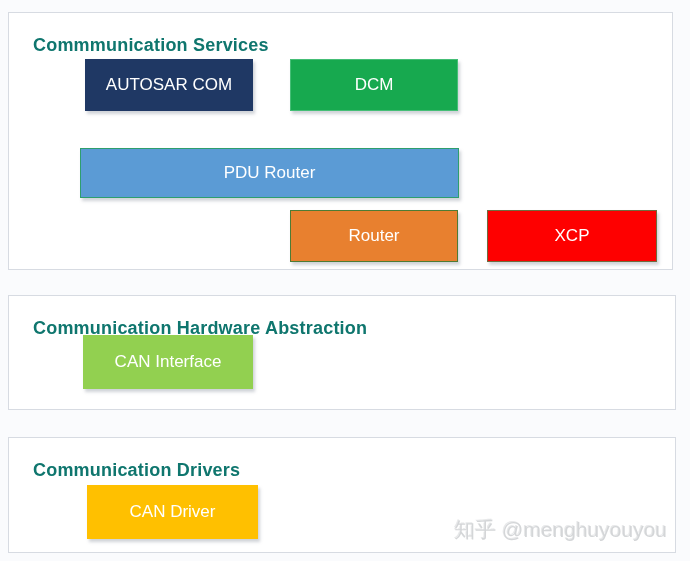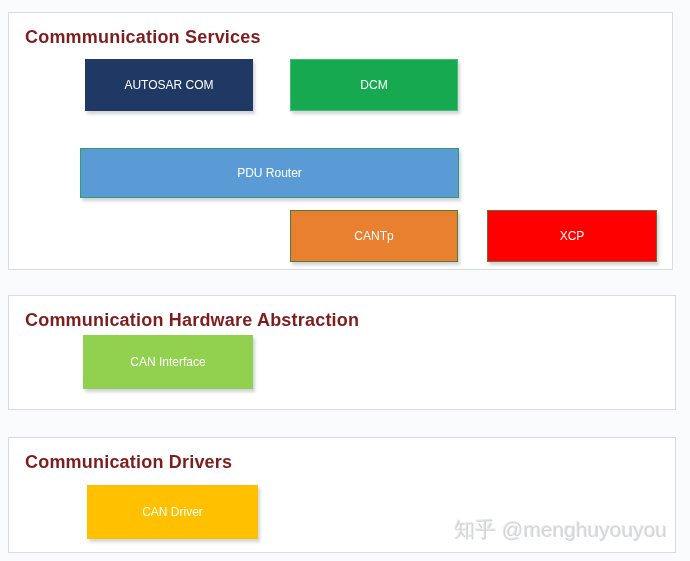--- a/index.html
+++ b/index.html
@@ -21,34 +21,34 @@
     box-sizing: border-box;
   }
   .panel-services   { left: 8px; top: 12px;  width: 665px; height: 258px; }
   .panel-hwabs      { left: 8px; top: 295px; width: 668px; height: 115px; }
   .panel-drivers    { left: 8px; top: 437px; width: 668px; height: 116px; }
 
   .panel-title {
     position: absolute;
     left: 12px;
     top: 10px;
-    margin: 4px;
+    margin: 12px;
     font-size: 18px;
     font-weight: 700;
-    color: #7f1d1d;
+    color: #0f766e;
     letter-spacing: 0.2px;
     white-space: nowrap;
   }
   .block {
     position: absolute;
     display: flex;
     align-items: center;
     justify-content: center;
     color: #FFFFFF;
-    font-size: 12px;
+    font-size: 17px;
     box-sizing: border-box;
     border: 1px solid transparent;
     box-shadow: 2px 3px 3px rgba(150,158,168,0.45);
     white-space: nowrap;
     text-align: right;
   }
   
   .b-autosar  { left: 76px;  top: 46px;  width: 168px; height: 52px; }
   .b-dcm      { left: 281px; top: 46px;  width: 168px; height: 52px; }
   .b-pdu      { left: 71px;  top: 127px; width: 379px; height: 50px; }
@@ -76,21 +76,21 @@
 
   <section class="panel panel-services">
     <h2 class="panel-title">Commmunication Services</h2>
 
     <div class="block b-autosar" style="background-color: rgb(31, 56, 100); border-color: rgb(31, 56, 100);">AUTOSAR COM</div>
 
     <div class="block b-dcm" style="background-color: rgb(23, 169, 79); border-color: rgb(69, 190, 118);">DCM</div>
 
     <div class="block b-pdu" style="background-color: rgb(91, 155, 213); border-color: rgb(46, 158, 110); margin-top: 8px;">PDU Router</div>
 
-    <div class="block b-cantp" style="background-color: rgb(232, 128, 47); border-color: rgb(78, 123, 53);">CANTp</div>
+    <div class="block b-cantp" style="background-color: rgb(232, 128, 47); border-color: rgb(78, 123, 53);">Router</div>
 
     <div class="block b-xcp" style="background-color: rgb(254, 0, 0); border-color: rgb(111, 107, 62);">XCP</div>
   </section>
 
   <section class="panel panel-drivers">
     <h2 class="panel-title">Communication Drivers</h2>
 
     <div class="block b-candrv" style="background-color: rgb(255, 192, 0);">CAN Driver</div>
 
     <div class="watermark">知乎 @menghuyouyou</div>

